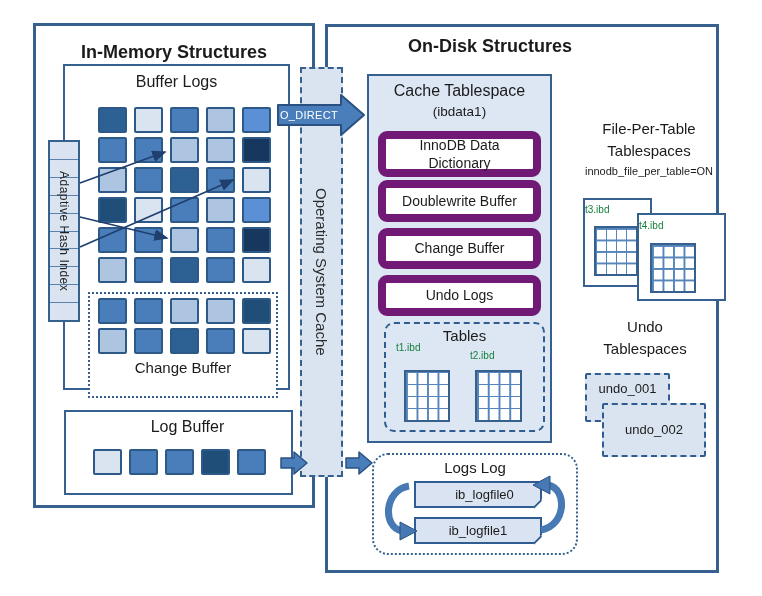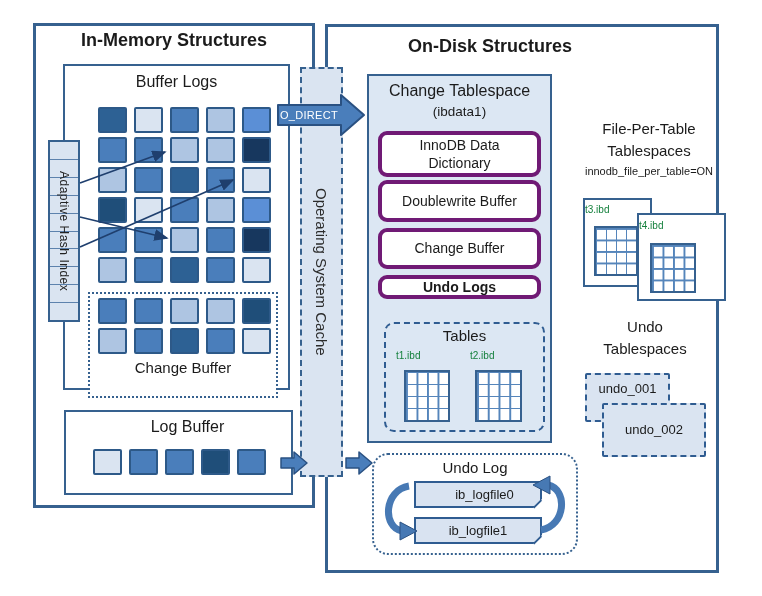--- a/index.html
+++ b/index.html
@@ -27,21 +27,21 @@
 
   
   #lb-row { position: absolute; display: flex; gap: 7px; }
 
   
   #os-box { position: absolute; left: 300px; top: 67px; width: 43px; height: 410px; background: #dae4f1; border: 2px dashed #36618f; z-index: 6; }
   #os-label { font-size: 15px; color: #2b2b2b; }
 
   
   #st-box { position: absolute; left: 367px; top: 74px; width: 185px; height: 369px; background: #dce7f3; border: 2px solid #36618f; }
-  .comp { position: absolute; left: 9px; right: 9px; background: #fff; border: 4px solid #701a75; border-radius: 9px; text-align: center; font-size: 14px; color: #1b1b1b; display: flex; align-items: center; justify-content: center; line-height: 1.3; }
+  .comp { position: absolute; left: 9px; right: 9px; background: #fff; border: 8px solid #701a75; border-radius: 9px; text-align: center; font-size: 14px; color: #1b1b1b; display: flex; align-items: center; justify-content: center; line-height: 1.3; }
   #tables-box { position: absolute; left: 15px; top: 246px; width: 161px; height: 110px; border: 2px dashed #2f5c91; border-radius: 10px; }
   .tfile-label { position: absolute; font-size: 10px; text-align: left; color: #15803d; }
   .tgrid { position: absolute; background-color: #fff; border: 2px solid #36618f;
            background-image: linear-gradient(#5585bb 1.5px, transparent 1.5px), linear-gradient(90deg, #5585bb 1.5px, transparent 1.5px);
            background-size: 25% 25%; }
 
   
   .side-title { position: absolute; font-size: 15px; text-align: center; color: #1b1b1b; }
   .side-setting { position: absolute; font-size: 11px; text-align: center; color: #1b1b1b; }
   .file-box { position: absolute; background: #fff; border: 2px solid #36618f; }
@@ -56,21 +56,21 @@
   
   #arrow-layer { position: absolute; inset: 0; z-index: 10; pointer-events: none; }
   #odirect-label { position: absolute; left: 279px; top: 106px; width: 60px; height: 18px; z-index: 11; color: #fff; font-size: 11px; text-align: center; line-height: 18px; letter-spacing: .3px; }
 </style>
 </head>
 <body>
 
 <div class="stage">
 
   <div class="outer-box" style="left:33px;top:23px;width:282px;height:485px;"></div>
-  <div class="section-title" style="left:40px;top:30px;width:268px;">In-Memory Structures</div>
+  <div class="section-title" style="left:40px;top:42px;width:268px;">In-Memory Structures</div>
 
   <div class="solid-box" style="left:63px;top:64px;width:227px;height:326px;"></div>
   <div class="box-title" style="left:63px;top:73px;width:227px;">Buffer Logs</div>
   <div id="bp-grid" style="left:98px;top:107px;">
       <div class="sq" style="background: rgb(45, 97, 148);"></div>
       <div class="sq" style="background: rgb(218, 228, 241);"></div>
       <div class="sq" style="background: rgb(74, 126, 187);"></div>
       <div class="sq" style="background: rgb(174, 197, 226);"></div>
       <div class="sq" style="background: rgb(91, 143, 214);"></div>
       <div class="sq" style="background: rgb(74, 126, 187);"></div>
@@ -138,29 +138,29 @@
       <div class="sq" style="background: rgb(74, 126, 187);"></div>
       <div class="sq" style="background: rgb(74, 126, 187);"></div>
       <div class="sq" style="background: rgb(31, 78, 121);"></div>
       <div class="sq" style="background: rgb(74, 126, 187);"></div>
     </div>
 
   <div class="outer-box" style="left:325px;top:24px;width:394px;height:549px;"></div>
   <div class="section-title" style="left:325px;top:36px;width:330px;">On-Disk Structures</div>
 
   <div id="st-box">
-    <div class="box-title" style="left:0;top:6px;width:100%;">Change Tablespace</div>
+    <div class="box-title" style="left:0;top:6px;width:100%;">Cache Tablespace</div>
     <div class="box-title" style="left:0;top:28px;width:100%;font-size:13.5px;">(ibdata1)</div>
     <div class="comp" style="top:55px;height:46px;padding:0 18px;">InnoDB Data Dictionary</div>
     <div class="comp" style="top:104px;height:42px;">Doublewrite Buffer</div>
     <div class="comp" style="top:152px;height:41px;">Change Buffer</div>
-    <div class="comp" style="top:199px;height:24px;font-weight:bold;">Undo Logs</div>
+    <div class="comp" style="top:199px;height:41px;">Undo Logs</div>
     <div id="tables-box">
       <div class="box-title" style="left:0;top:3px;width:100%;font-size:15px;">Tables</div>
-      <div class="tfile-label" style="left:10px;top:26px;width:62px;">t1.ibd</div>
+      <div class="tfile-label" style="left:10px;top:18px;width:62px;">t1.ibd</div>
       <div class="tfile-label" style="left:84px;top:26px;width:62px;">t2.ibd</div>
       <div class="tgrid" style="left:18px;top:46px;width:46px;height:52px;"></div>
       <div class="tgrid" style="left:89px;top:46px;width:47px;height:52px;"></div>
     </div>
   </div>
 
   <div class="side-title" style="left:578px;top:120px;width:142px;">File-Per-Table</div>
   <div class="side-title" style="left:578px;top:142px;width:142px;">Tablespaces</div>
   <div class="side-setting" style="left:575px;top:165px;width:148px;">innodb_file_per_table=ON</div>
   <div class="file-box" style="left:583px;top:198px;width:69px;height:89px;z-index:2;">
@@ -171,21 +171,21 @@
     <div class="tfile-label" style="left:0;top:5px;width:100%;">t4.ibd</div>
     <div class="tgrid" style="left:11px;top:28px;width:46px;height:50px;"></div>
   </div>
 
   <div class="side-title" style="left:580px;top:318px;width:130px;">Undo</div>
   <div class="side-title" style="left:580px;top:340px;width:130px;">Tablespaces</div>
   <div class="undo-box" style="left:585px;top:373px;width:85px;height:49px;z-index:2;padding-top:6px;">undo_001</div>
   <div class="undo-box" style="left:602px;top:403px;width:104px;height:54px;z-index:3;line-height:50px;">undo_002</div>
 
   <div id="redo-box">
-    <div class="box-title" style="left:0;top:4px;width:100%;font-size:15px;">Undo Log</div>
+    <div class="box-title" style="left:0;top:4px;width:100%;font-size:15px;">Logs Log</div>
     <div class="logfile" style="top:26px;padding-left:13px;">ib_logfile0</div>
     <div class="logfile" style="top:62px;">ib_logfile1</div>
   </div>
 
   <div id="os-box">
     <div class="vlabel" id="os-label">Operating System Cache</div>
   </div>
 
   <svg id="arrow-layer" width="762" height="596" viewBox="0 0 762 596">
     <defs>

